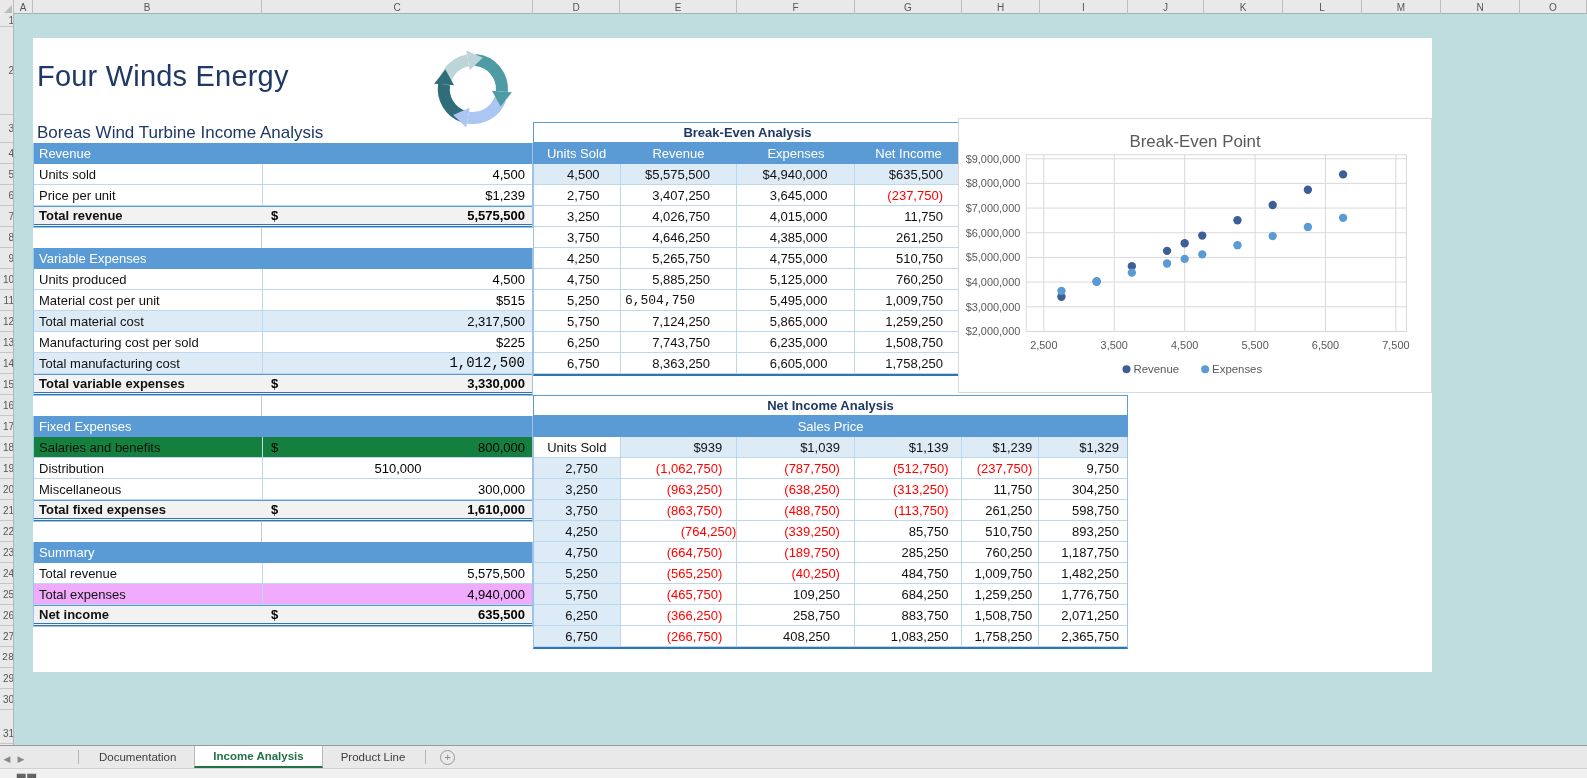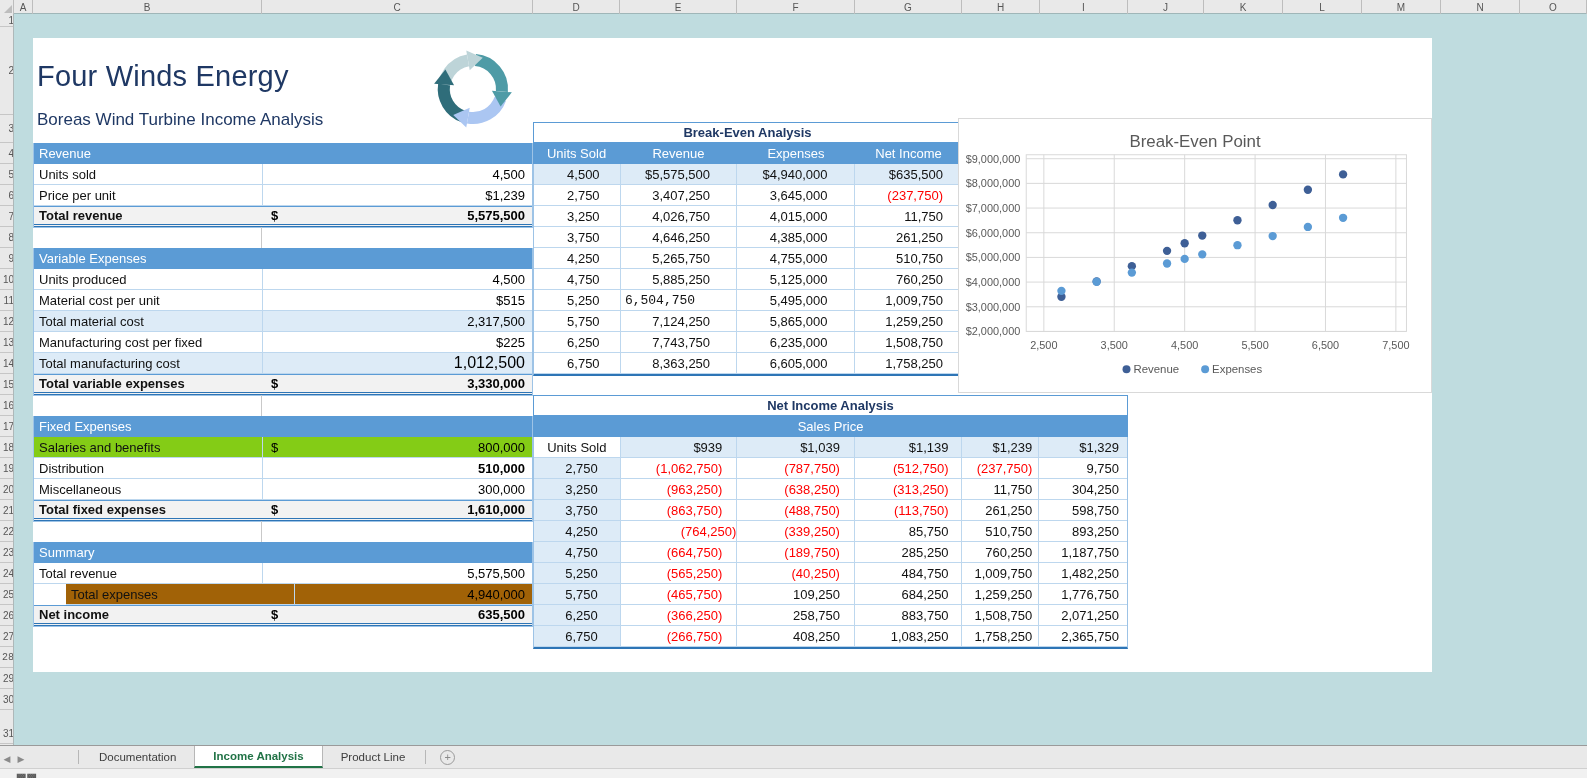--- a/index.html
+++ b/index.html
@@ -12,21 +12,21 @@
   .colH { height:14px; border-right:1px solid #bdbdbd; font-size:10px; color:#565656; display:flex; align-items:center; justify-content:center; overflow:hidden; }
   #selectAllCorner { width:14px; height:14px; border-right:1px solid #bdbdbd; position:relative; background:#e9e9e9; }
   #selectAllCorner .tri { position:absolute; right:1px; bottom:1px; width:0; height:0; border-left:8px solid transparent; border-bottom:8px solid #bdbdbd; }
   #rowHeaders { position:absolute; left:0; top:14px; width:14px; height:731px; background:#e9e9e9; border-right:1px solid #aeb8b9; z-index:4; overflow:hidden; }
   .rowH { width:14px; border-bottom:1px solid #c6c6c6; font-size:10px; color:#565656; text-align:right; direction:rtl; overflow:hidden; white-space:nowrap; display:flex; align-items:center; justify-content:flex-start; padding-left:1px; }
 
   #whitePanel { position:absolute; left:33px; top:38px; width:1399px; height:634px; background:#ffffff; }
 
   
   #wbTitle { position:absolute; left:37px; top:60px; font-size:29px; color:#1f3864; letter-spacing:0.2px; }
-  #wbSubtitle { position:absolute; left:37px; top:110px; font-size:17px; color:#1f3864; }
+  #wbSubtitle { position:absolute; left:37px; top:123px; font-size:17px; color:#1f3864; }
 
   
   .abs { position:absolute; }
   .hdrBar { background:#5b9bd5; color:#ffffff; font-size:13px; display:flex; align-items:center; }
   .cell { font-size:13px; color:#111; display:flex; align-items:center; overflow:hidden; white-space:nowrap; }
   .neg { color:#ff0000; }
   .titleBox { background:#fff; border:1px solid #5b9bd5; color:#1f3864; font-weight:bold; font-size:13px; display:flex; align-items:center; justify-content:center; }
 
   
   #tabStrip { position:absolute; left:0; top:745px; width:1587px; height:23px; background:#e9e9e9; border-top:1px solid #9a9a9a; display:flex; align-items:stretch; z-index:6; }
@@ -170,55 +170,55 @@
           </div>
         </div>
         <div style="display: flex; height: 21px; background: rgb(221, 235, 247); border-bottom: 1px solid rgb(189, 215, 238);">
           <div class="cell" style="width: 229px; padding-left: 5px; border-right: 1px solid rgb(189, 215, 238);">Total material cost</div>
           <div style="flex: 1 1 0%; display: flex; justify-content: space-between; align-items: center; padding: 0px 7px 0px 8px;">
             <div style="font-size: 13px;"></div>
             <div style="font-size: 13px;">2,317,500</div>
           </div>
         </div>
         <div style="display: flex; height: 21px; background: rgb(255, 255, 255); border-bottom: 1px solid rgb(189, 215, 238);">
-          <div class="cell" style="width: 229px; padding-left: 5px; border-right: 1px solid rgb(189, 215, 238);">Manufacturing cost per fixed</div>
+          <div class="cell" style="width: 229px; padding-left: 5px; border-right: 1px solid rgb(189, 215, 238);">Manufacturing cost per sold</div>
           <div style="flex: 1 1 0%; display: flex; justify-content: space-between; align-items: center; padding: 0px 7px 0px 8px;">
             <div style="font-size: 13px;"></div>
             <div style="font-size: 13px;">$225</div>
           </div>
         </div>
         <div style="display: flex; height: 21px; background: rgb(221, 235, 247); border-bottom: 1px solid rgb(189, 215, 238);">
           <div class="cell" style="width: 229px; padding-left: 5px; border-right: 1px solid rgb(189, 215, 238);">Total manufacturing cost</div>
           <div style="flex: 1 1 0%; display: flex; justify-content: space-between; align-items: center; padding: 0px 7px 0px 8px;">
             <div style="font-size: 13px;"></div>
-            <div style="font-size: 16px;">1,012,500</div>
+            <div style="font-size: 14px; font-family: Liberation Mono, monospace;">1,012,500</div>
           </div>
         </div>
         <div style="display: flex; height: 21px; background: rgb(242, 242, 242); border-top: 1px solid rgb(91, 155, 213); border-bottom: 3px double rgb(46, 117, 182); font-weight: bold;">
           <div class="cell" style="width: 229px; padding-left: 5px; border-right: 1px solid transparent;">Total variable expenses</div>
           <div style="flex: 1 1 0%; display: flex; justify-content: space-between; align-items: center; padding: 0px 7px 0px 8px;">
             <div style="font-size: 13px; font-weight: bold;">$</div>
             <div style="font-size: 13px; font-weight: bold;">3,330,000</div>
           </div>
         </div>
       </div>
       <div style="position: absolute; left: 33px; top: 416px; width: 500px; border-right: 1px solid rgb(157, 195, 230); border-bottom: 1px solid rgb(157, 195, 230); border-left: 1px solid rgb(157, 195, 230); border-image: initial; border-top: none;">
         <div class="hdrBar" style="height: 21px; padding-left: 5px;">
           <div>Fixed Expenses</div>
         </div>
-        <div style="display: flex; height: 21px; background: #84cc16; border-bottom: 1px solid rgb(189, 215, 238);">
+        <div style="display: flex; height: 21px; background: #15803d; border-bottom: 1px solid rgb(189, 215, 238);">
           <div class="cell" style="width: 229px; padding-left: 5px; border-right: 1px solid rgb(189, 215, 238);">Salaries and benefits</div>
           <div style="flex: 1 1 0%; display: flex; justify-content: space-between; align-items: center; padding: 0px 7px 0px 8px;">
             <div style="font-size: 13px;">$</div>
             <div style="font-size: 13px;">800,000</div>
           </div>
         </div>
         <div style="display: flex; height: 21px; background: rgb(255, 255, 255); border-bottom: 1px solid rgb(189, 215, 238);">
           <div class="cell" style="width: 229px; padding-left: 5px; border-right: 1px solid rgb(189, 215, 238);">Distribution</div>
-          <div style="flex: 1 1 0%; display: flex; justify-content: flex-end; align-items: center; padding: 0px 7px 0px 8px; font-weight: bold;">
+          <div style="flex: 1 1 0%; display: flex; justify-content: center; align-items: center; padding: 0px 7px 0px 8px;">
             <div style="font-size: 13px;"></div>
             <div style="font-size: 13px;">510,000</div>
           </div>
         </div>
         <div style="display: flex; height: 21px; background: rgb(255, 255, 255); border-bottom: 1px solid rgb(189, 215, 238);">
           <div class="cell" style="width: 229px; padding-left: 5px; border-right: 1px solid rgb(189, 215, 238);">Miscellaneous</div>
           <div style="flex: 1 1 0%; display: flex; justify-content: space-between; align-items: center; padding: 0px 7px 0px 8px;">
             <div style="font-size: 13px;"></div>
             <div style="font-size: 13px;">300,000</div>
           </div>
@@ -235,21 +235,21 @@
         <div class="hdrBar" style="height: 21px; padding-left: 5px;">
           <div>Summary</div>
         </div>
         <div style="display: flex; height: 21px; background: rgb(255, 255, 255); border-bottom: 1px solid rgb(189, 215, 238);">
           <div class="cell" style="width: 229px; padding-left: 5px; border-right: 1px solid rgb(189, 215, 238);">Total revenue</div>
           <div style="flex: 1 1 0%; display: flex; justify-content: space-between; align-items: center; padding: 0px 7px 0px 8px;">
             <div style="font-size: 13px;"></div>
             <div style="font-size: 13px;">5,575,500</div>
           </div>
         </div>
-        <div style="display: flex; height: 21px; background: #a16207; border-bottom: 1px solid rgb(189, 215, 238); margin-left: 32px;">
+        <div style="display: flex; height: 21px; background: #f0abfc; border-bottom: 1px solid rgb(189, 215, 238);">
           <div class="cell" style="width: 229px; padding-left: 5px; border-right: 1px solid rgb(189, 215, 238);">Total expenses</div>
           <div style="flex: 1 1 0%; display: flex; justify-content: space-between; align-items: center; padding: 0px 7px 0px 8px;">
             <div style="font-size: 13px;"></div>
             <div style="font-size: 13px;">4,940,000</div>
           </div>
         </div>
         <div style="display: flex; height: 21px; background: rgb(242, 242, 242); border-top: 1px solid rgb(91, 155, 213); border-bottom: 3px double rgb(46, 117, 182); font-weight: bold;">
           <div class="cell" style="width: 229px; padding-left: 5px; border-right: 1px solid transparent;">Net income</div>
           <div style="flex: 1 1 0%; display: flex; justify-content: space-between; align-items: center; padding: 0px 7px 0px 8px;">
             <div style="font-size: 13px; font-weight: bold;">$</div>
@@ -410,21 +410,21 @@
           <div class="cell" style="width: 87px; background: rgb(221, 235, 247); justify-content: flex-end; padding-right: 22px; border-right: 1px solid rgb(189, 215, 238);">6,250</div>
           <div class="cell neg" style="width: 117px; justify-content: flex-end; padding-right: 14px; border-right: 1px solid rgb(189, 215, 238);">(366,250)</div>
           <div class="cell" style="width: 118px; justify-content: flex-end; padding-right: 14px; border-right: 1px solid rgb(189, 215, 238);">258,750</div>
           <div class="cell" style="width: 107px; justify-content: flex-end; padding-right: 12px; border-right: 1px solid rgb(189, 215, 238);">883,750</div>
           <div class="cell" style="width: 78px; justify-content: flex-end; padding-right: 6px; border-right: 1px solid rgb(189, 215, 238);">1,508,750</div>
           <div class="cell" style="width: 88px; justify-content: flex-end; padding-right: 8px;">2,071,250</div>
         </div>
         <div style="display: flex; height: 21px; background: rgb(255, 255, 255); border-bottom: 1px solid rgb(189, 215, 238);">
           <div class="cell" style="width: 87px; background: rgb(221, 235, 247); justify-content: flex-end; padding-right: 22px; border-right: 1px solid rgb(189, 215, 238);">6,750</div>
           <div class="cell neg" style="width: 117px; justify-content: flex-end; padding-right: 14px; border-right: 1px solid rgb(189, 215, 238);">(266,750)</div>
-          <div class="cell" style="width: 118px; justify-content: flex-end; padding-right: 14px; border-right: 1px solid rgb(189, 215, 238);">408,250</div>
+          <div class="cell" style="width: 118px; justify-content: flex-end; padding-right: 24px; border-right: 1px solid rgb(189, 215, 238);">408,250</div>
           <div class="cell" style="width: 107px; justify-content: flex-end; padding-right: 12px; border-right: 1px solid rgb(189, 215, 238);">1,083,250</div>
           <div class="cell" style="width: 78px; justify-content: flex-end; padding-right: 6px; border-right: 1px solid rgb(189, 215, 238);">1,758,250</div>
           <div class="cell" style="width: 88px; justify-content: flex-end; padding-right: 8px;">2,365,750</div>
         </div>
       </div>
     </div>
 
   <svg id="chart" class="abs" style="left:958px; top:118px; background:#ffffff; border:1px solid #d9d9d9;" width="474" height="275" viewBox="0 0 474 275">
       <text x="237" y="28" text-anchor="middle" font-size="17" fill="#595959" font-family="Liberation Sans, sans-serif">Break-Even Point</text>
       <rect x="67" y="36" width="383" height="178" fill="none" stroke="#d9d9d9"></rect>

